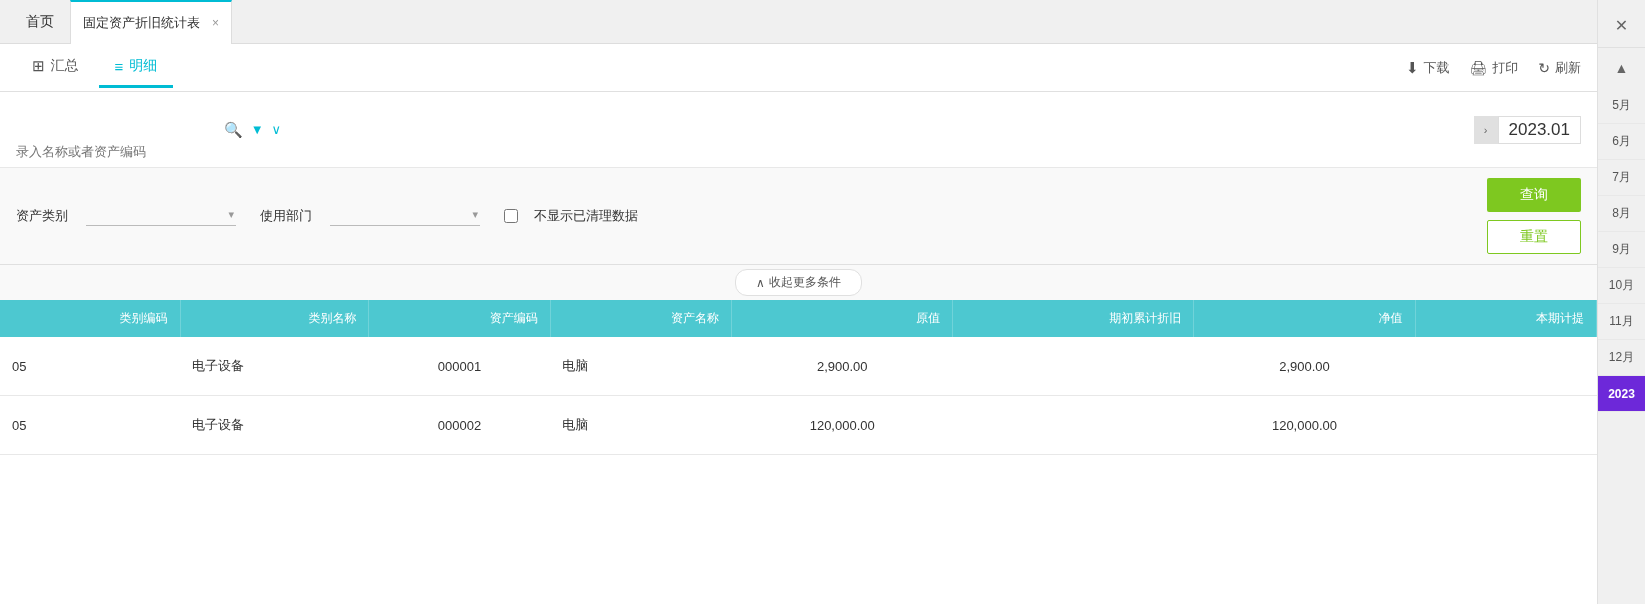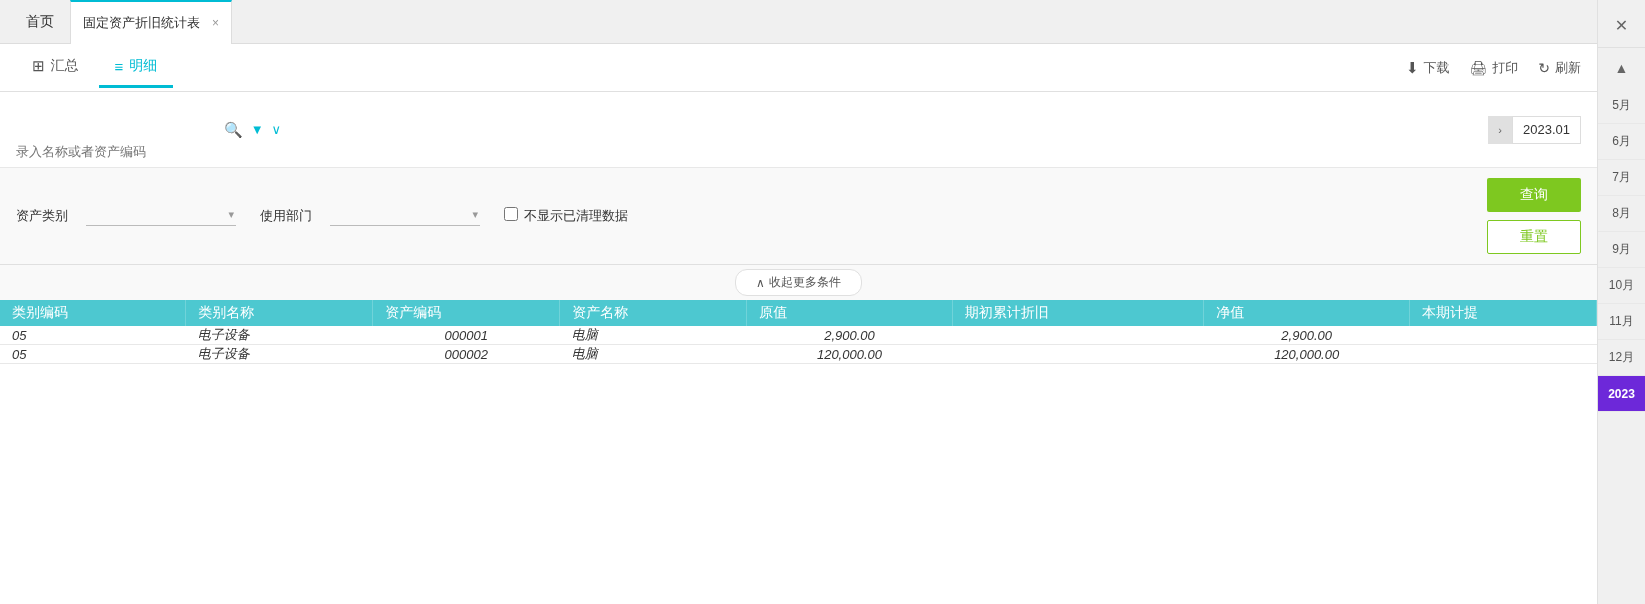--- a/index.html
+++ b/index.html
@@ -150,21 +150,21 @@
       align-items: center;
       justify-content: center;
       cursor: pointer;
       font-size: 11px;
       color: #666;
     }
     .date-value {
       background: #fff;
       border: 1px solid #ddd;
       padding: 4px 10px;
-      font-size: 13px;
+      font-size: 17px;
       color: #333;
       height: 28px;
       display: flex;
       align-items: center;
     }
 
     
     .filter-area {
       padding: 10px 16px;
       background: #f9f9f9;
@@ -207,22 +207,22 @@
       content: '▾';
       position: absolute;
       right: 2px;
       top: 2px;
       font-size: 11px;
       color: #999;
       pointer-events: none;
     }
     .checkbox-label {
       display: flex;
-      align-items: flex-start;
-      gap: 6px;
+      align-items: center;
+      gap: 16px;
       color: #333;
       font-size: 13px;
       cursor: pointer;
     }
     .checkbox-input {
       width: 14px;
       height: 14px;
     }
     .btn-query {
       background: #7ec820;
@@ -278,36 +278,35 @@
     table {
       width: 100%;
       border-collapse: collapse;
       min-width: 900px;
     }
     thead tr {
       background: #4dc8d0;
       color: #fff;
     }
     thead th {
-      padding: 4px 12px;
-      text-align: left;
+      padding: 10px 12px;
+      text-align: right;
       font-weight: normal;
-      font-size: 14px;
+      font-size: 12px;
       white-space: nowrap;
       border-right: 1px solid rgba(255,255,255,0.2);
     }
     tbody tr {
       border-bottom: 1px solid #e8e8e8;
     }
     tbody td {
-      padding: 0 12px;
+      padding: 20px 12px;
       font-size: 13px;
       color: #333;
       text-align: center;
-      font-style: italic;
     }
     tbody td.num {
     }
     tbody td.left {
       text-align: left;
     }
     .total-row {
       background: #e8f8f8;
     }
     .total-row td {

